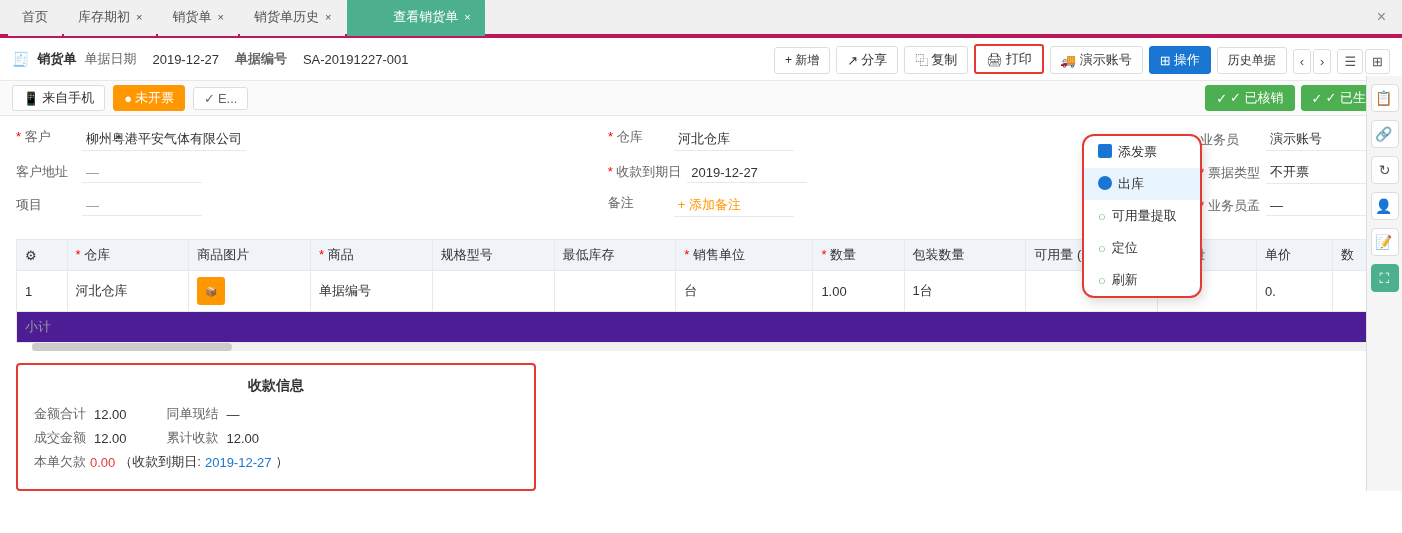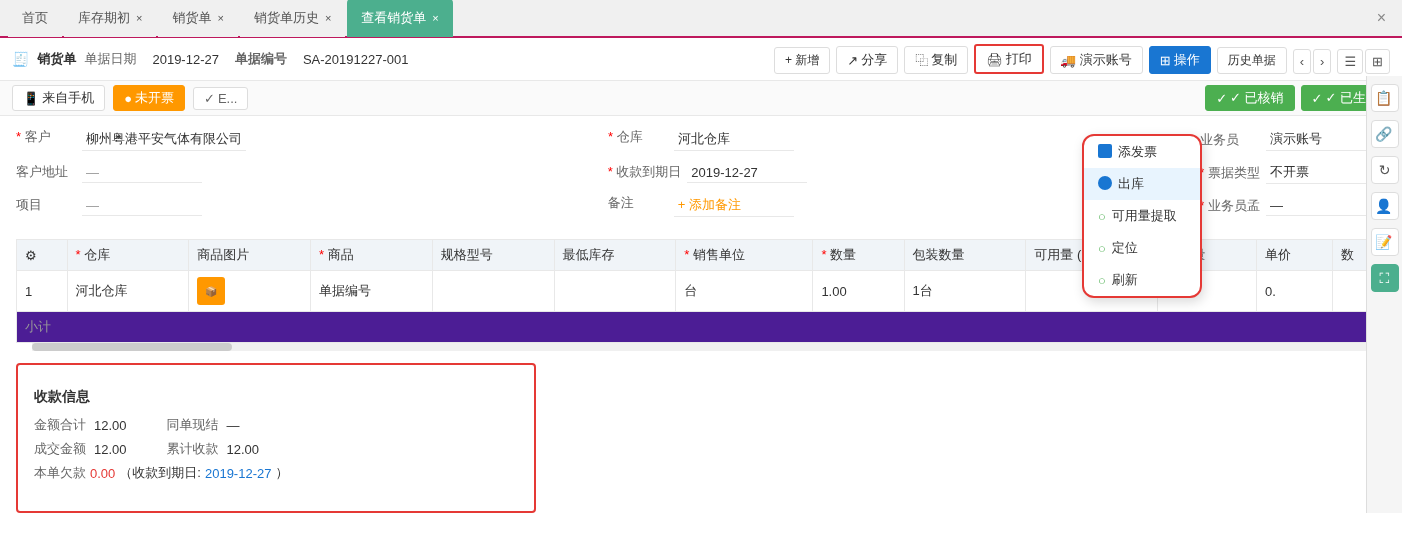--- a/index.html
+++ b/index.html
@@ -1,20 +1,20 @@
 <!DOCTYPE html>
 <html><head>
   <meta charset="utf-8">
   <style>
     * { box-sizing: border-box; margin: 0; padding: 0; font-family: 'Microsoft YaHei', Arial, sans-serif; font-size: 13px; }
     body { background: #f5f5f5; width: 1402px; min-height: 533px; overflow: hidden; }
 
     
     .tab-bar {
-      display: flex; align-items: center; background: #f0f0f0; border-bottom: 2px solid #be185d;
+      display: flex; align-items: center; background: #f0f0f0; border-bottom: 4px solid #be185d;
       height: 38px; padding: 0 8px;
     }
     .tab-item {
       display: flex; align-items: center; padding: 6px 14px; cursor: pointer;
       background: #f0f0f0; border-radius: 4px 4px 0 0; color: #555;
       margin-right: 2px; height: 38px;
     }
     .tab-item.active { background: #4caf8e; color: #fff; }
     .tab-item .tab-close { margin-left: 6px; font-size: 11px; cursor: pointer; }
     .tab-bar-right { margin-left: auto; }
@@ -83,21 +83,21 @@
     }
     .data-table th.required::before { content: '* '; color: red; }
     .data-table td { border: 1px solid #e8e8e8; padding: 6px 8px; color: #333; }
     .data-table tr.subtotal { background: #4c1d95; padding-left: 48px; }
     .product-img { width: 28px; height: 28px; background: #ff9800; border-radius: 3px; display: flex; align-items: center; justify-content: center; color: #fff; font-size: 10px; }
     .settings-col { text-align: center; }
 
     
     .summary-box {
       margin: 12px 16px; border: 2px solid #e53935; border-radius: 4px;
-      padding: 23px 16px; background: #fff; max-width: 520px;
+      padding: 12px 16px; background: #fff; max-width: 520px; text-align: center;
     }
     .summary-title { font-weight: bold; font-size: 14px; margin-bottom: 10px; color: #333; }
     .summary-row { display: flex; gap: 40px; margin-bottom: 6px; }
     .summary-item { display: flex; align-items: center; gap: 8px; }
     .summary-label { color: #666; }
     .summary-value { color: #333; }
     .summary-value.highlight { color: #e53935; }
     .summary-value.link { color: #1976d2; }
 
     
@@ -141,21 +141,21 @@
     </div>
     <div class="tab-item">
       <span>销货单</span>
       <span class="tab-close">×</span>
     </div>
     <div class="tab-item">
       <span>销货单历史</span>
       <span class="tab-close">×</span>
     </div>
     <div class="tab-item active" style="background:#4caf8e;">
-      <span style="color:#fff;">查看销货单</span>
+      <span style="color:#fff;margin-left:32px;">查看销货单</span>
       <span class="tab-close" style="color:#fff;">×</span>
     </div>
     <div class="tab-bar-right">
       <span class="close-btn">×</span>
     </div>
   </div>
 
   <div class="main">
 
     <div class="toolbar">

